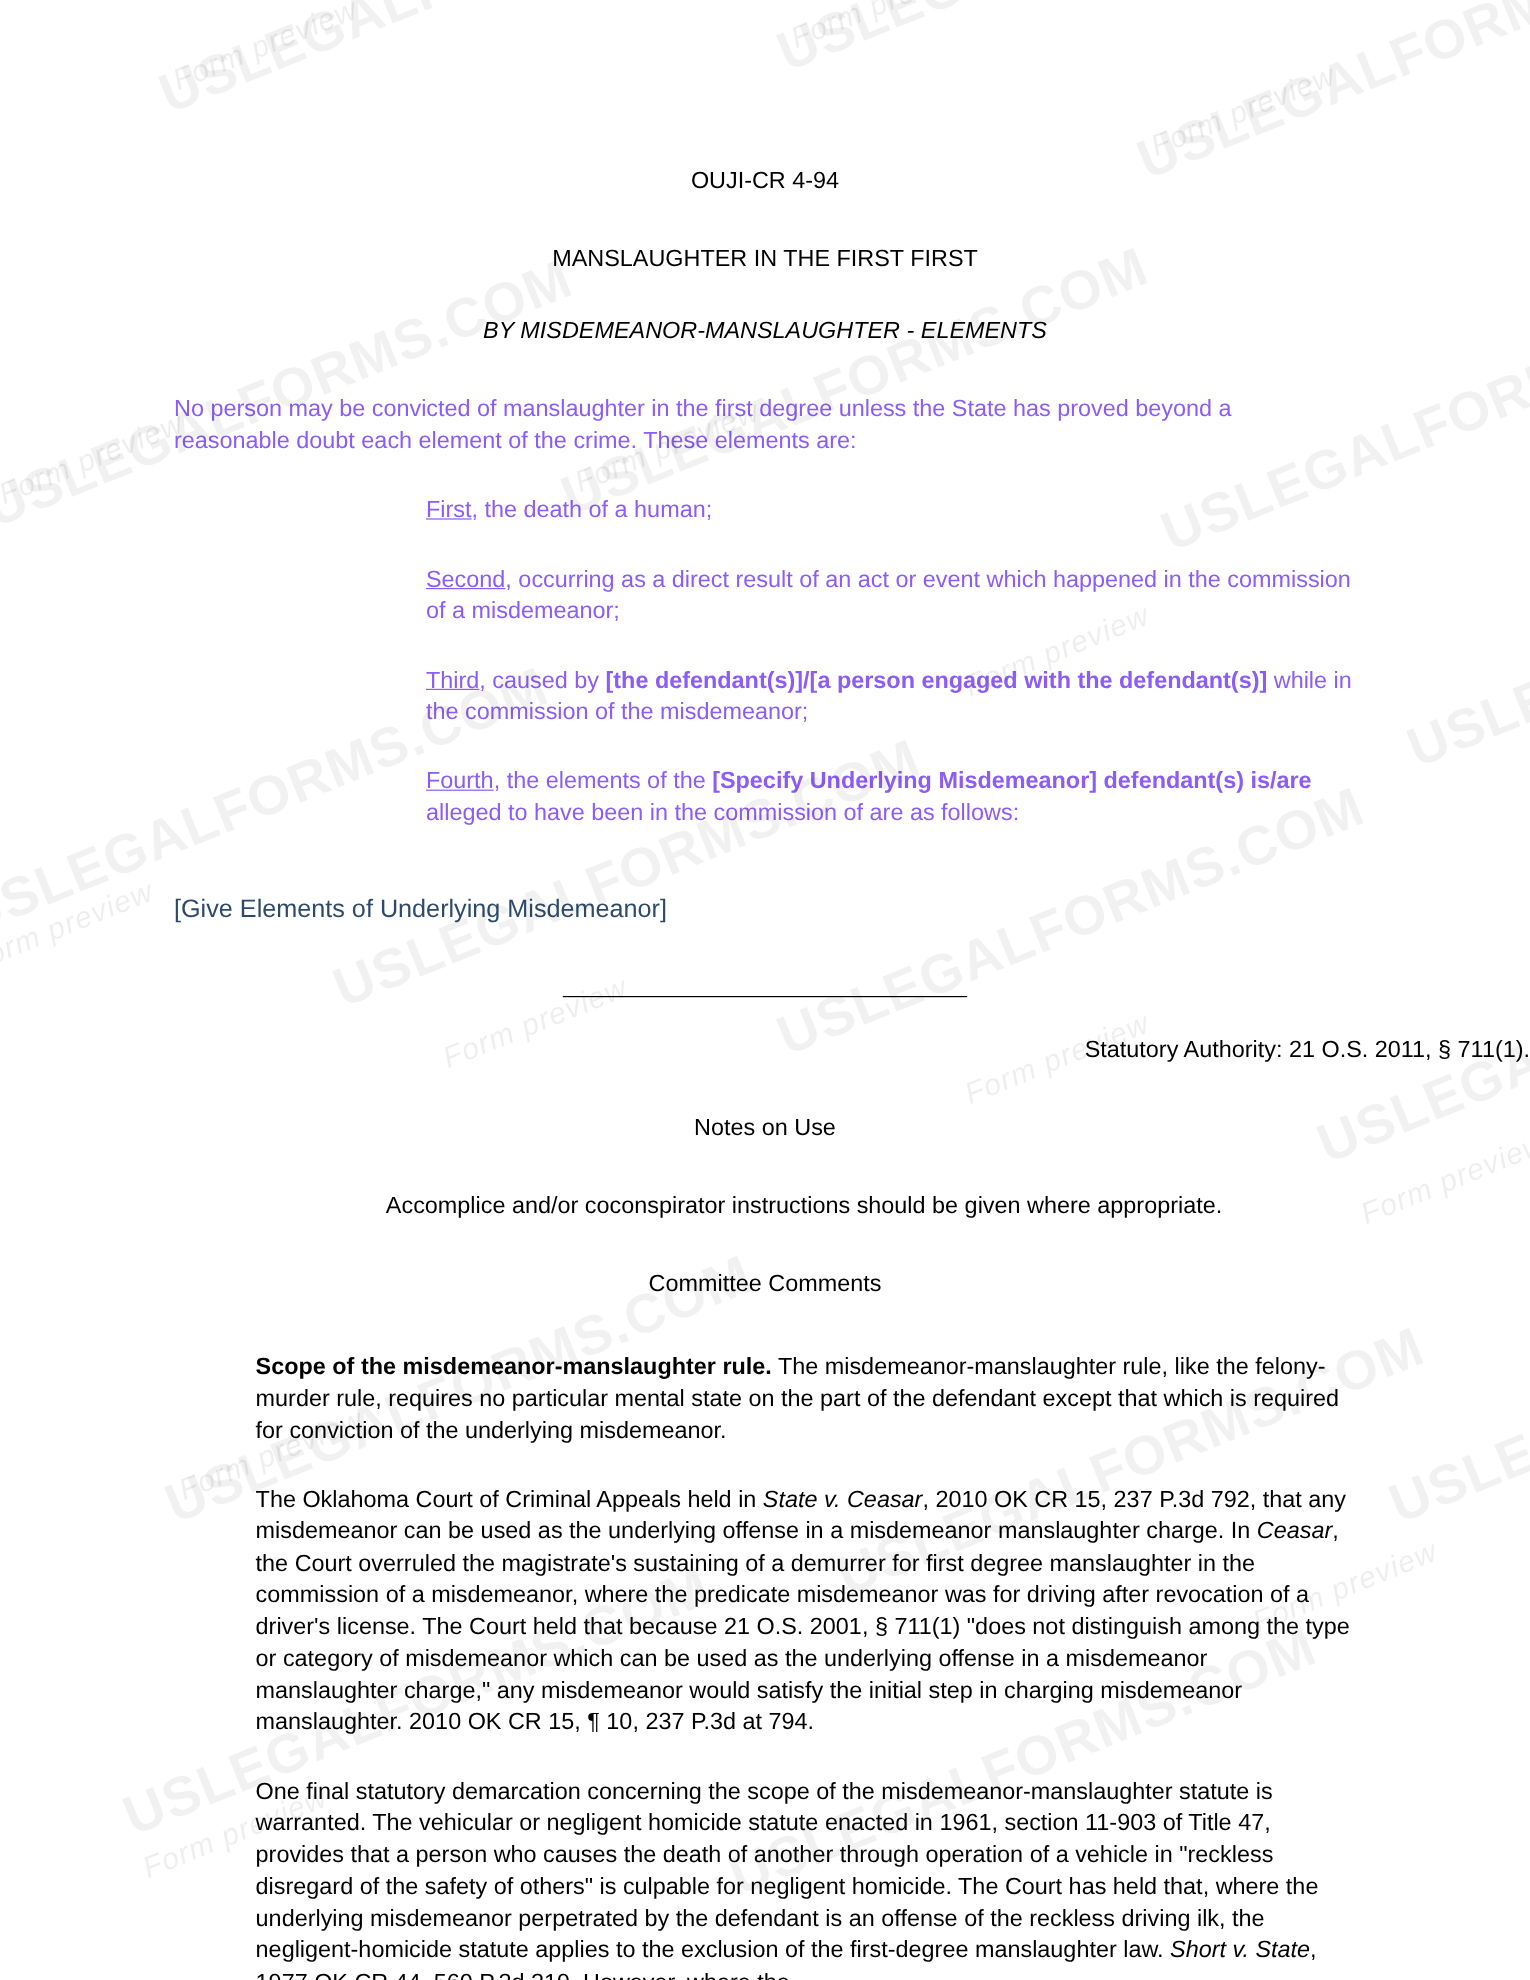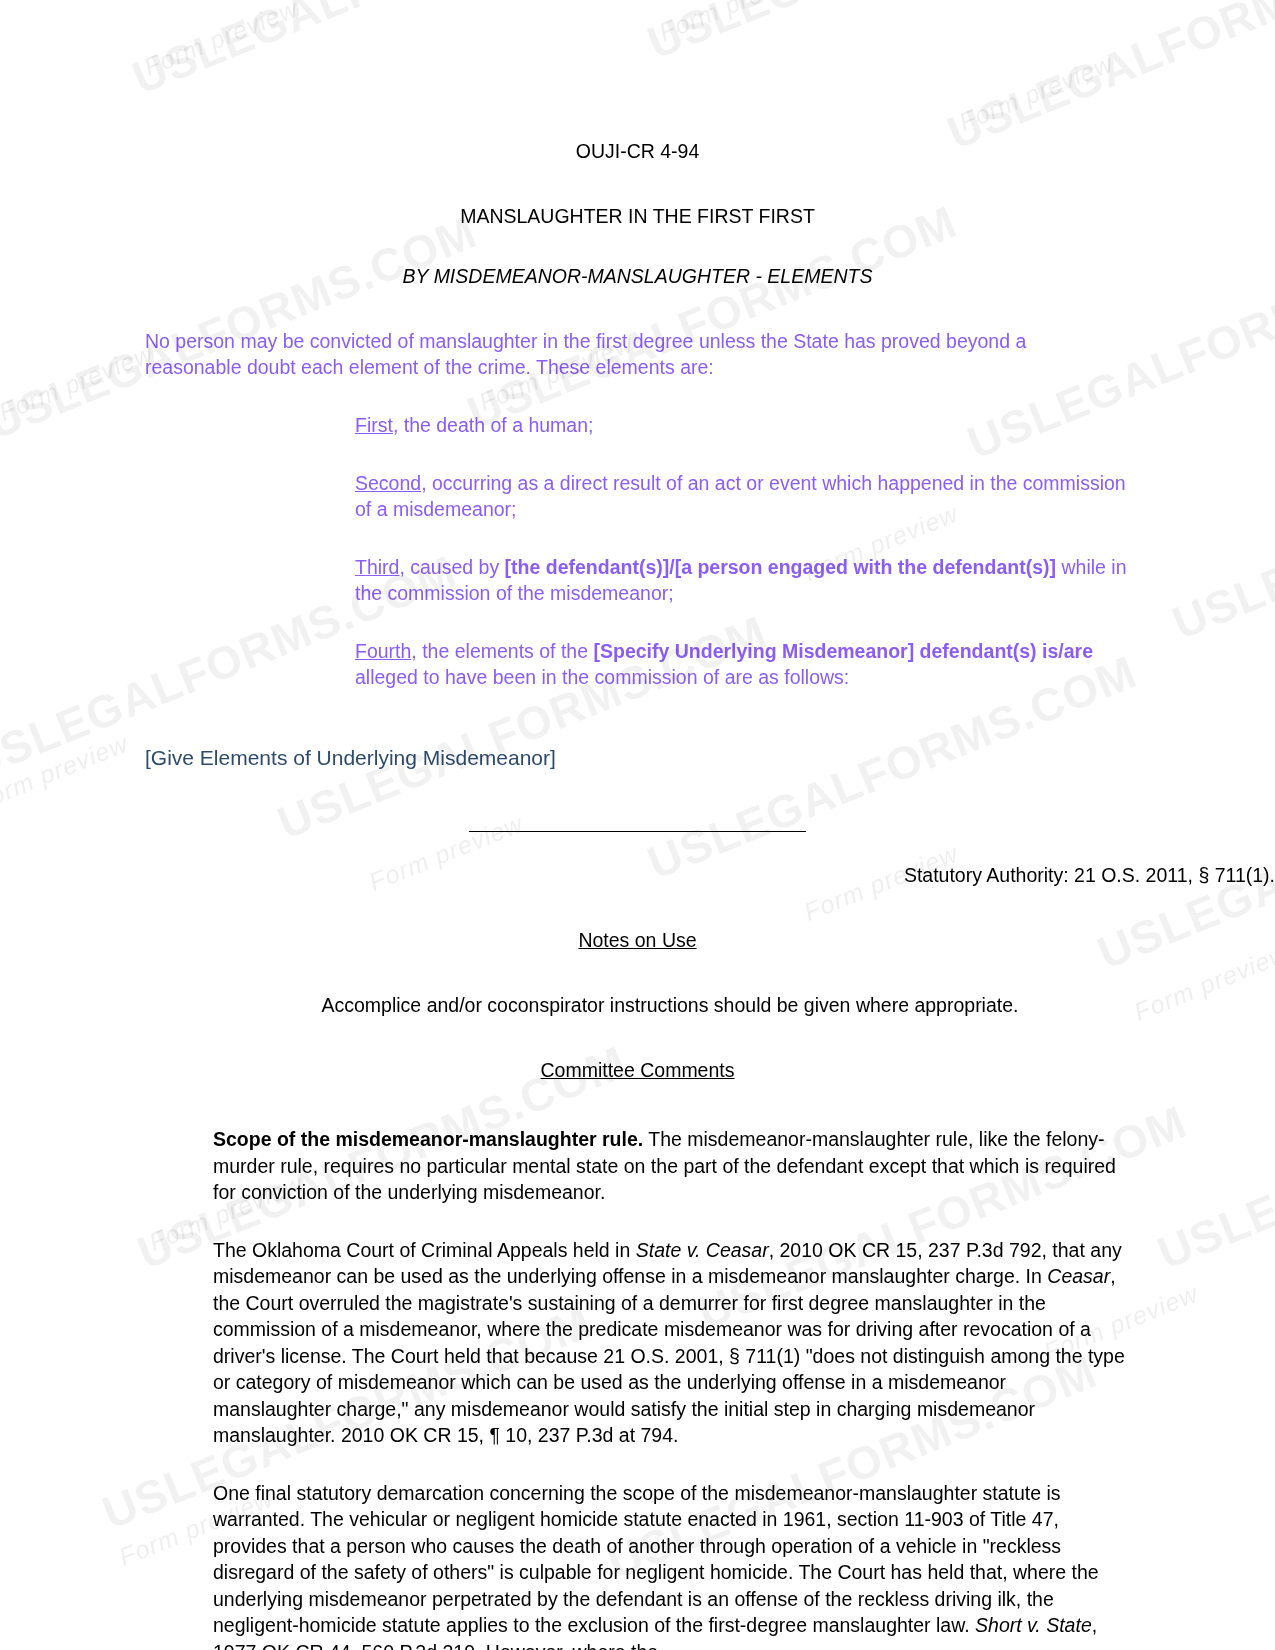--- a/index.html
+++ b/index.html
@@ -97,21 +97,21 @@
     margin: 28px 0 0 0;
     padding-left: 145px;
     font-size: 19.5px;
     text-align: right;
   }
   .center-head {
     text-align: center;
     font-size: 19.5px;
     margin-top: 42px;
   }
-  .center-head span { text-decoration: underline; }
+  .center-head span { }
 
   .notes-para {
     margin-top: 42px;
     padding: 0 148px 0 213px;
     font-size: 19.5px;
     text-align: center;
   }
   .comments-block {
     margin-top: 44px;
     padding: 0 148px 0 213px;

